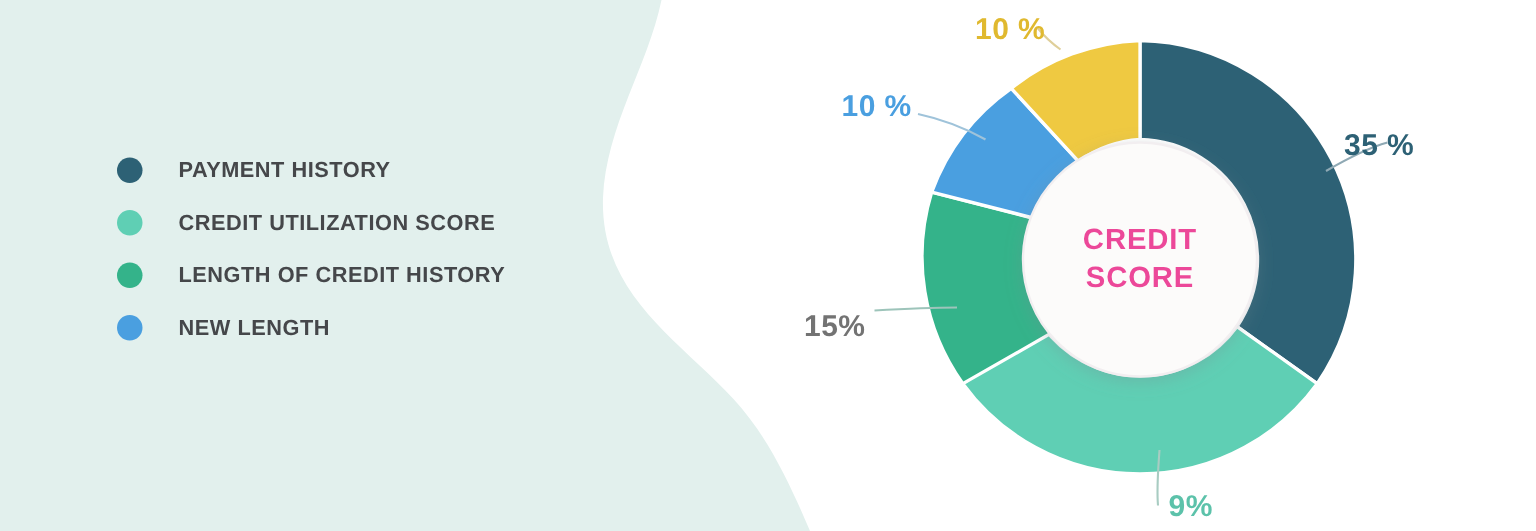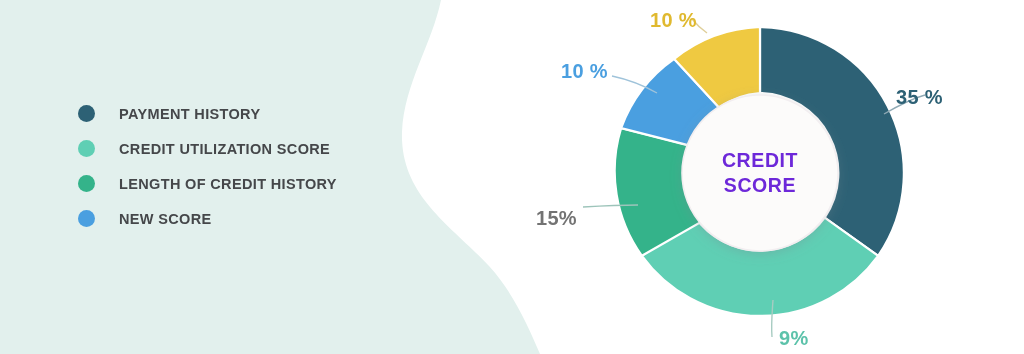--- a/index.html
+++ b/index.html
@@ -62,21 +62,21 @@
     left: 680px;
     top: 93px;
     width: 160px;
     height: 160px;
     border-radius: 50%;
     display: flex;
     flex-direction: column;
     align-items: center;
     justify-content: center;
     text-align: center;
-    color: #6d28d9;
+    color: #ec4899;
     font-size: 19.5px;
     font-weight: bold;
     letter-spacing: 0.6px;
     line-height: 1.28;
     pointer-events: none;
   }
 </style>
 </head>
 <body>
 
@@ -103,21 +103,21 @@
       <span class="legend-label">CREDIT UTILIZATION SCORE</span>
     </div>
 
     <div class="legend-row">
       <span class="legend-dot" style="background:#34b38a"></span>
       <span class="legend-label">LENGTH OF CREDIT HISTORY</span>
     </div>
 
     <div class="legend-row">
       <span class="legend-dot" style="background:#4a9fe0"></span>
-      <span class="legend-label">NEW SCORE</span>
+      <span class="legend-label">NEW LENGTH</span>
     </div>
 
 
   </div>
 
   <svg id="chart-area" viewBox="0 0 1024 354">
     <defs>
       <filter id="hub-shadow" x="-60%" y="-60%" width="220%" height="220%">
         <feDropShadow dx="0" dy="3" stdDeviation="6" flood-color="#7a8a90" flood-opacity="0.35"></feDropShadow>
       </filter>

